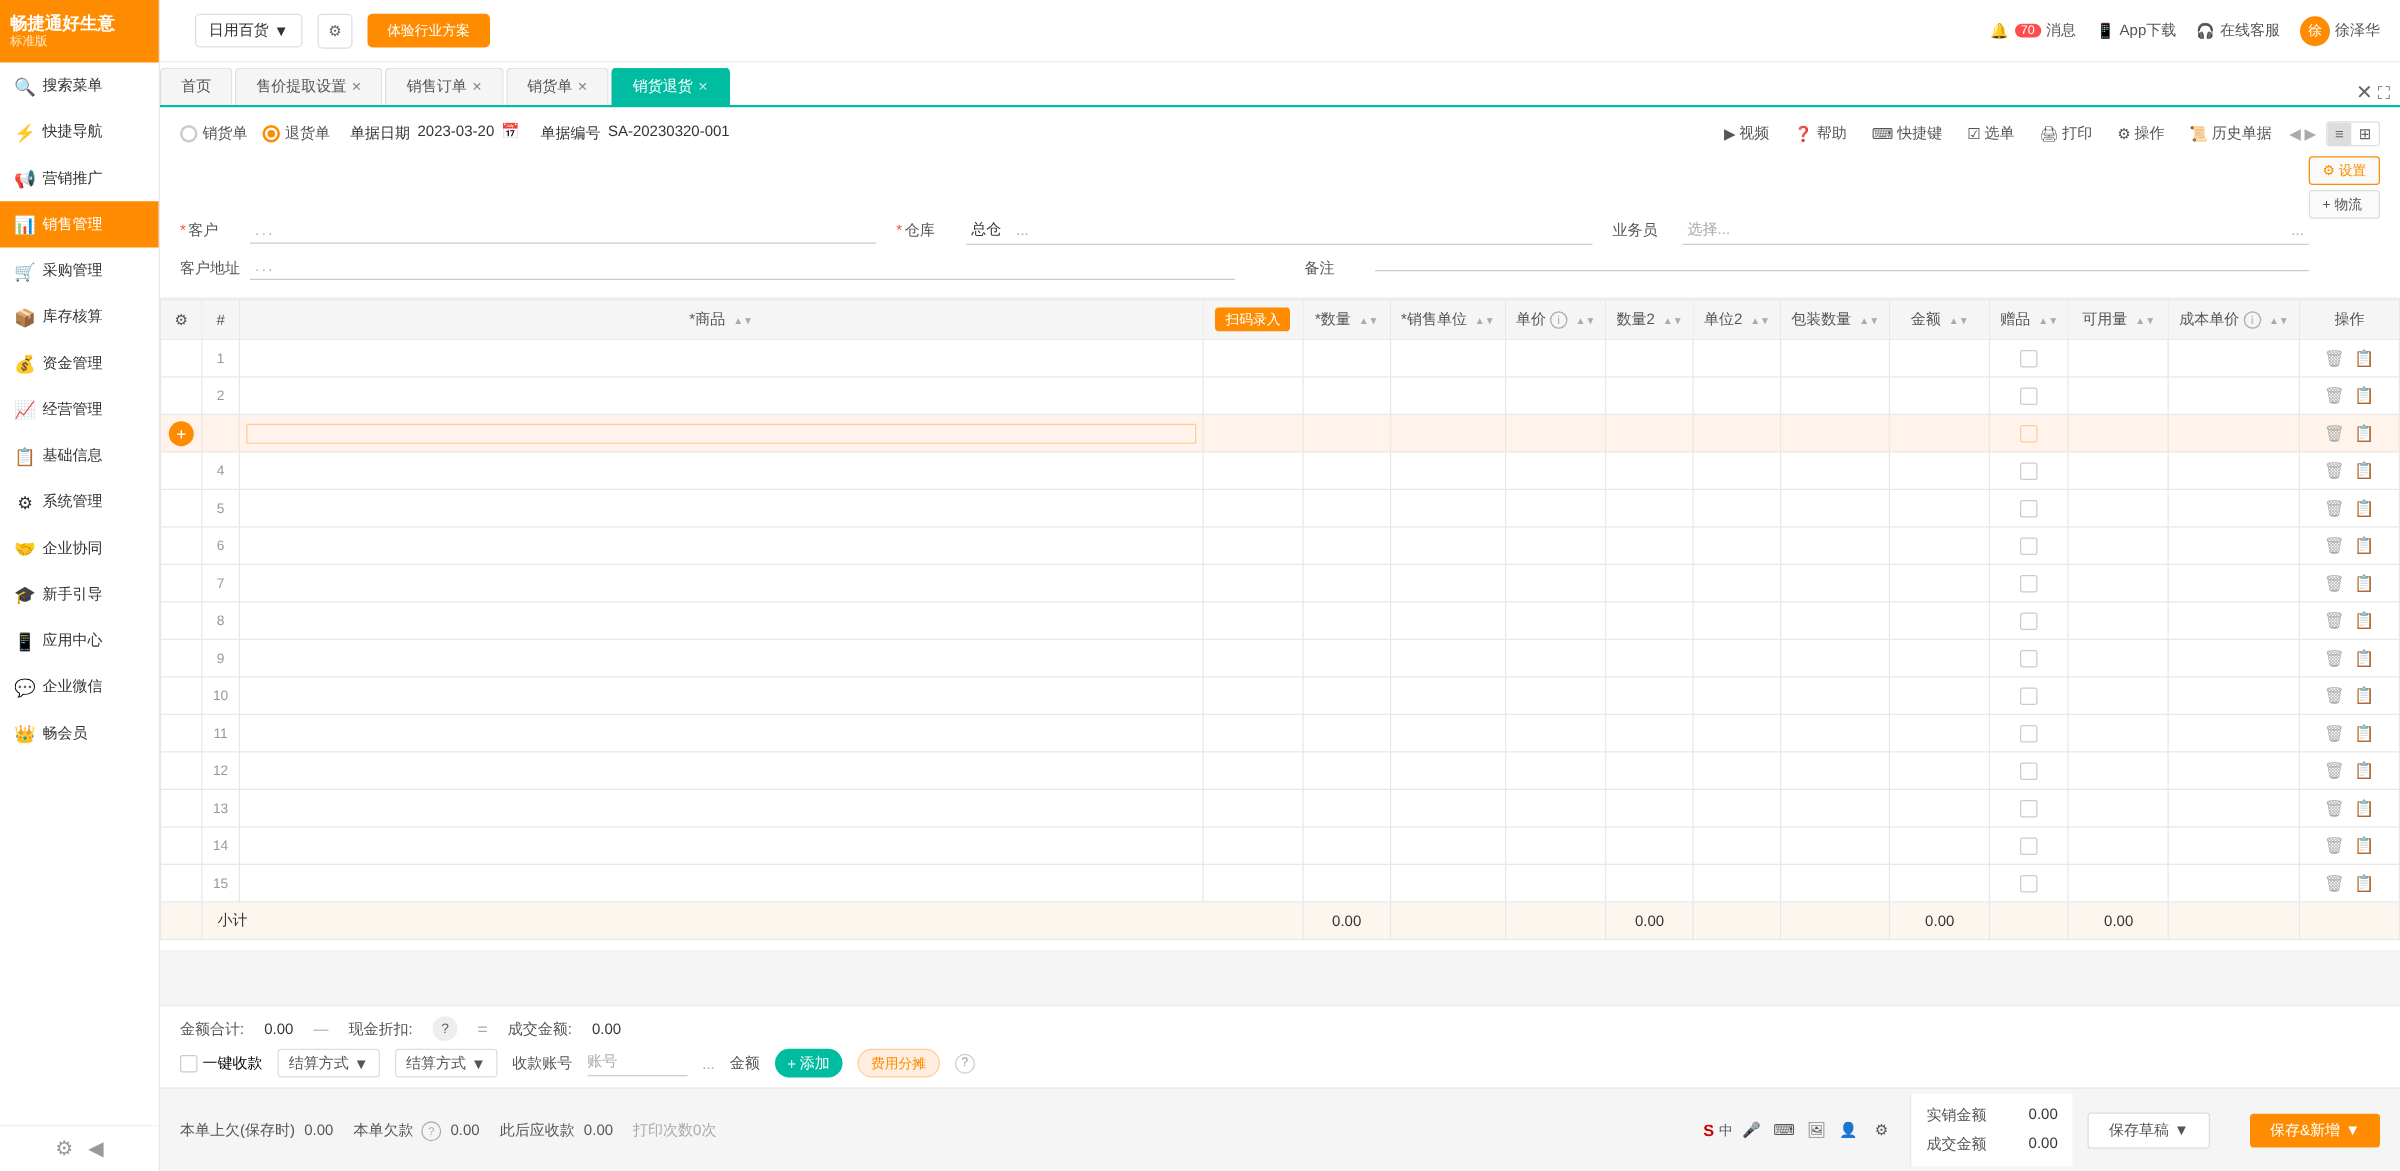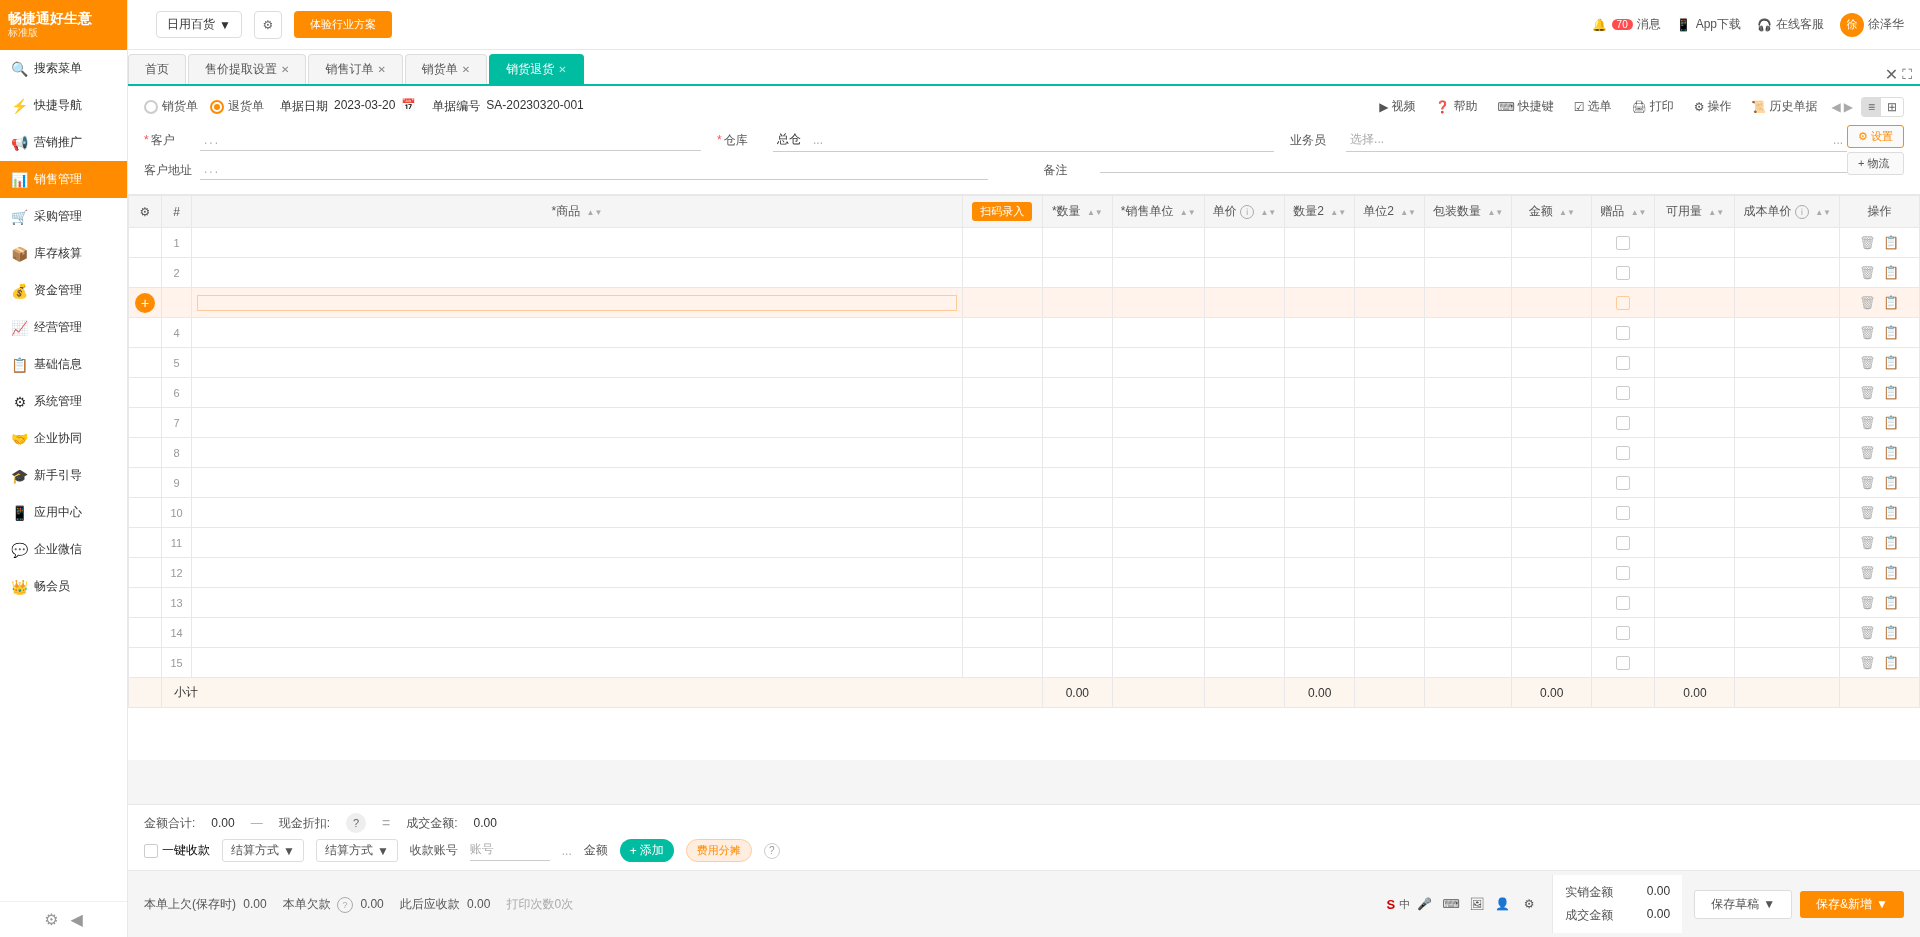--- a/index.html
+++ b/index.html
@@ -105,21 +105,21 @@
 
     
     .right-summary { background: #fff; border-left: 1px solid #e8e8e8; padding: 6px 12px; min-width: 130px; flex-shrink: 0; }
     .summary-row { display: flex; justify-content: space-between; gap: 20px; padding: 3px 0; }
     .summary-label { color: #555; }
     .summary-value { color: #333; font-weight: 500; }
 
     
     .save-area { display: flex; gap: 8px; align-items: center; }
     .save-draft-btn { background: #fff; border: 1px solid #ddd; color: #555; padding: 5px 16px; border-radius: 3px; cursor: pointer; display: flex; align-items: center; gap: 4px; }
-    .save-new-btn { background: #ff8c00; border: none; color: #fff; padding: 5px 16px; border-radius: 3px; cursor: pointer; display: flex; align-items: center; gap: 4px; }
+    .save-new-btn { background: #ff8c00; border: none; color: #fff; padding: 5px 16px; border-radius: 3px; cursor: pointer; display: flex; align-items: center; gap: 4px; margin-left: 24px; }
 
     .gear-col { width: 30px; }
     .col-product { min-width: 160px; }
     .col-qty { width: 70px; }
     .col-unit { width: 80px; }
     .col-price { width: 80px; }
     .col-qty2 { width: 60px; }
     .col-unit2 { width: 70px; }
     .col-pkg { width: 80px; }
     .col-amount { width: 80px; }
@@ -326,21 +326,21 @@
             <span style="cursor:pointer;color:#aaa;">▶</span>
           </div>
           <div class="view-toggle">
             <div class="view-btn active">≡</div>
             <div class="view-btn">⊞</div>
           </div>
         </div>
       </div>
 
       <div style="display:flex;justify-content:space-between;align-items:flex-start;">
-        <div style="flex:1;">
+        <div style="flex:1;margin-top:44px;">
           <div class="form-row">
             <div class="form-field">
               <span class="form-label required">客户</span>
               <div class="form-input" style="border-bottom:1px solid #ccc;min-width:200px;padding-bottom:3px;">
                 <span class="form-input-dots">...</span>
               </div>
             </div>
             <div class="form-field">
               <span class="form-label required">仓库</span>
               <div class="form-input" style="border-bottom:1px solid #ccc;min-width:200px;padding-bottom:3px;">

